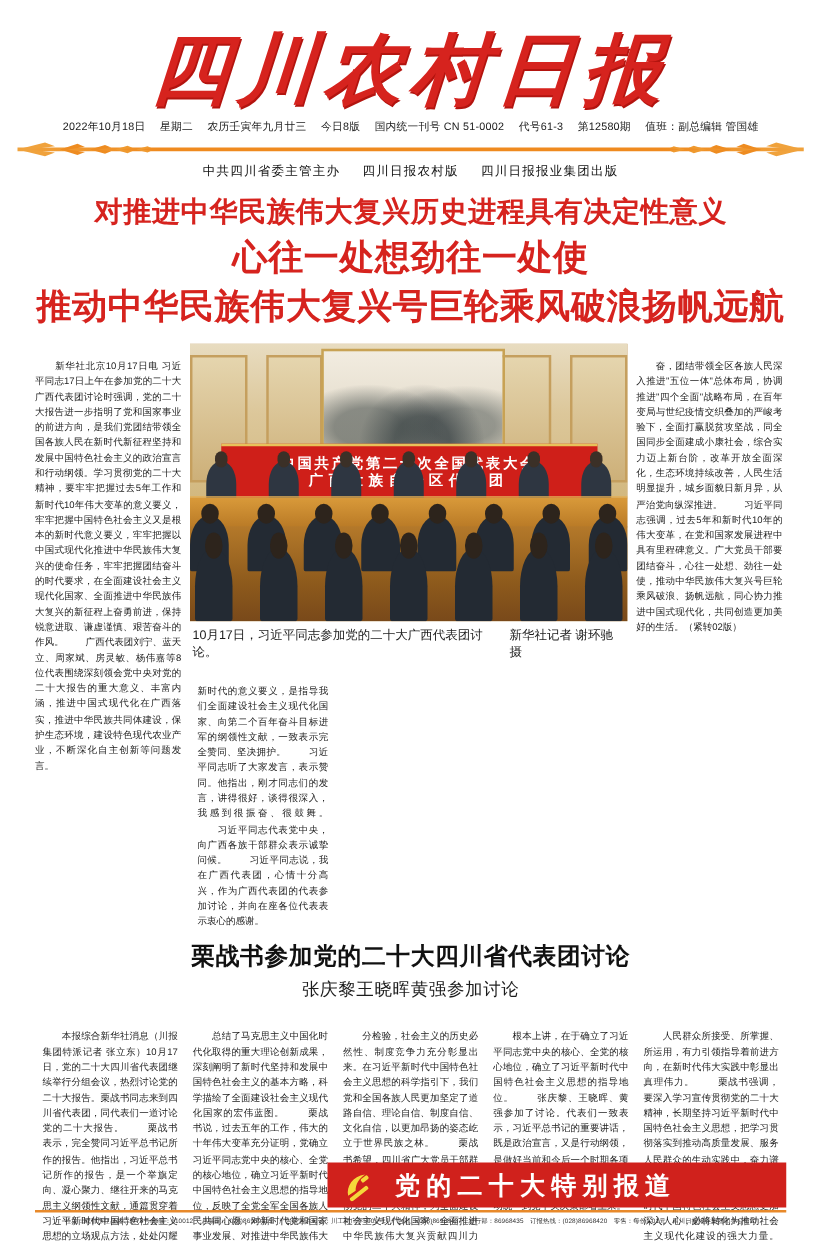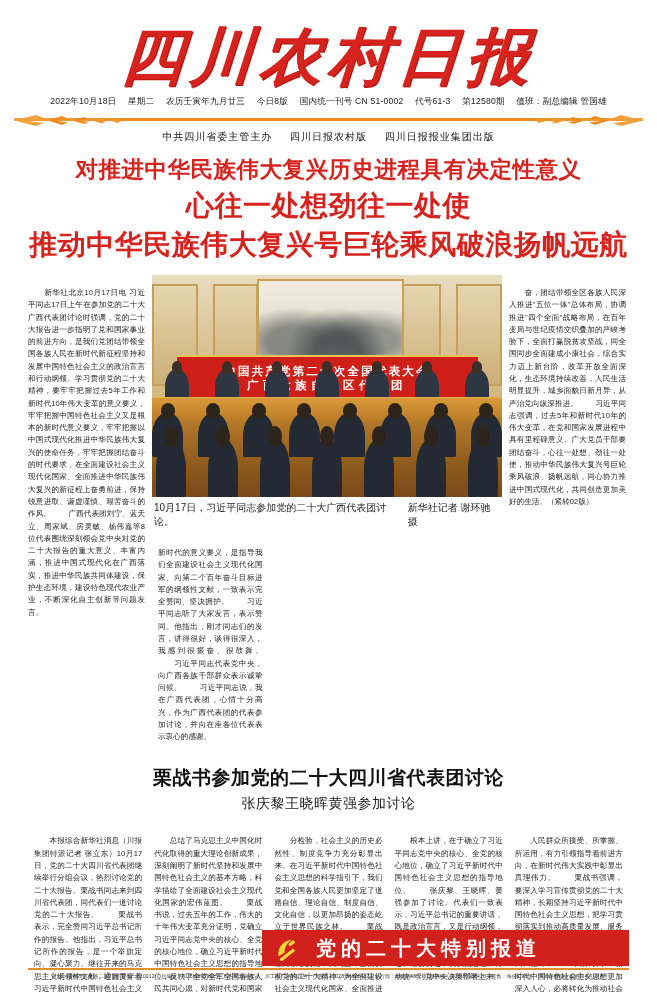--- a/index.html
+++ b/index.html
@@ -257,21 +257,20 @@
     color: #1c1c1c;
     padding: 4px 2px 0 2px;
     box-sizing: border-box;
     gap: 10px;
   }
 
   .center-cols {
     display: flex;
     margin-top: 6px;
     width: 350px;
-    flex-direction: column;
   }
   .center-cols .col { width: 116.6px; padding: 0 6px; box-sizing: border-box; }
 
   
   .headline2-block {
     margin-top: 10px;
     text-align: center;
     padding: 0 16px;
   }
   .hl2-main {

